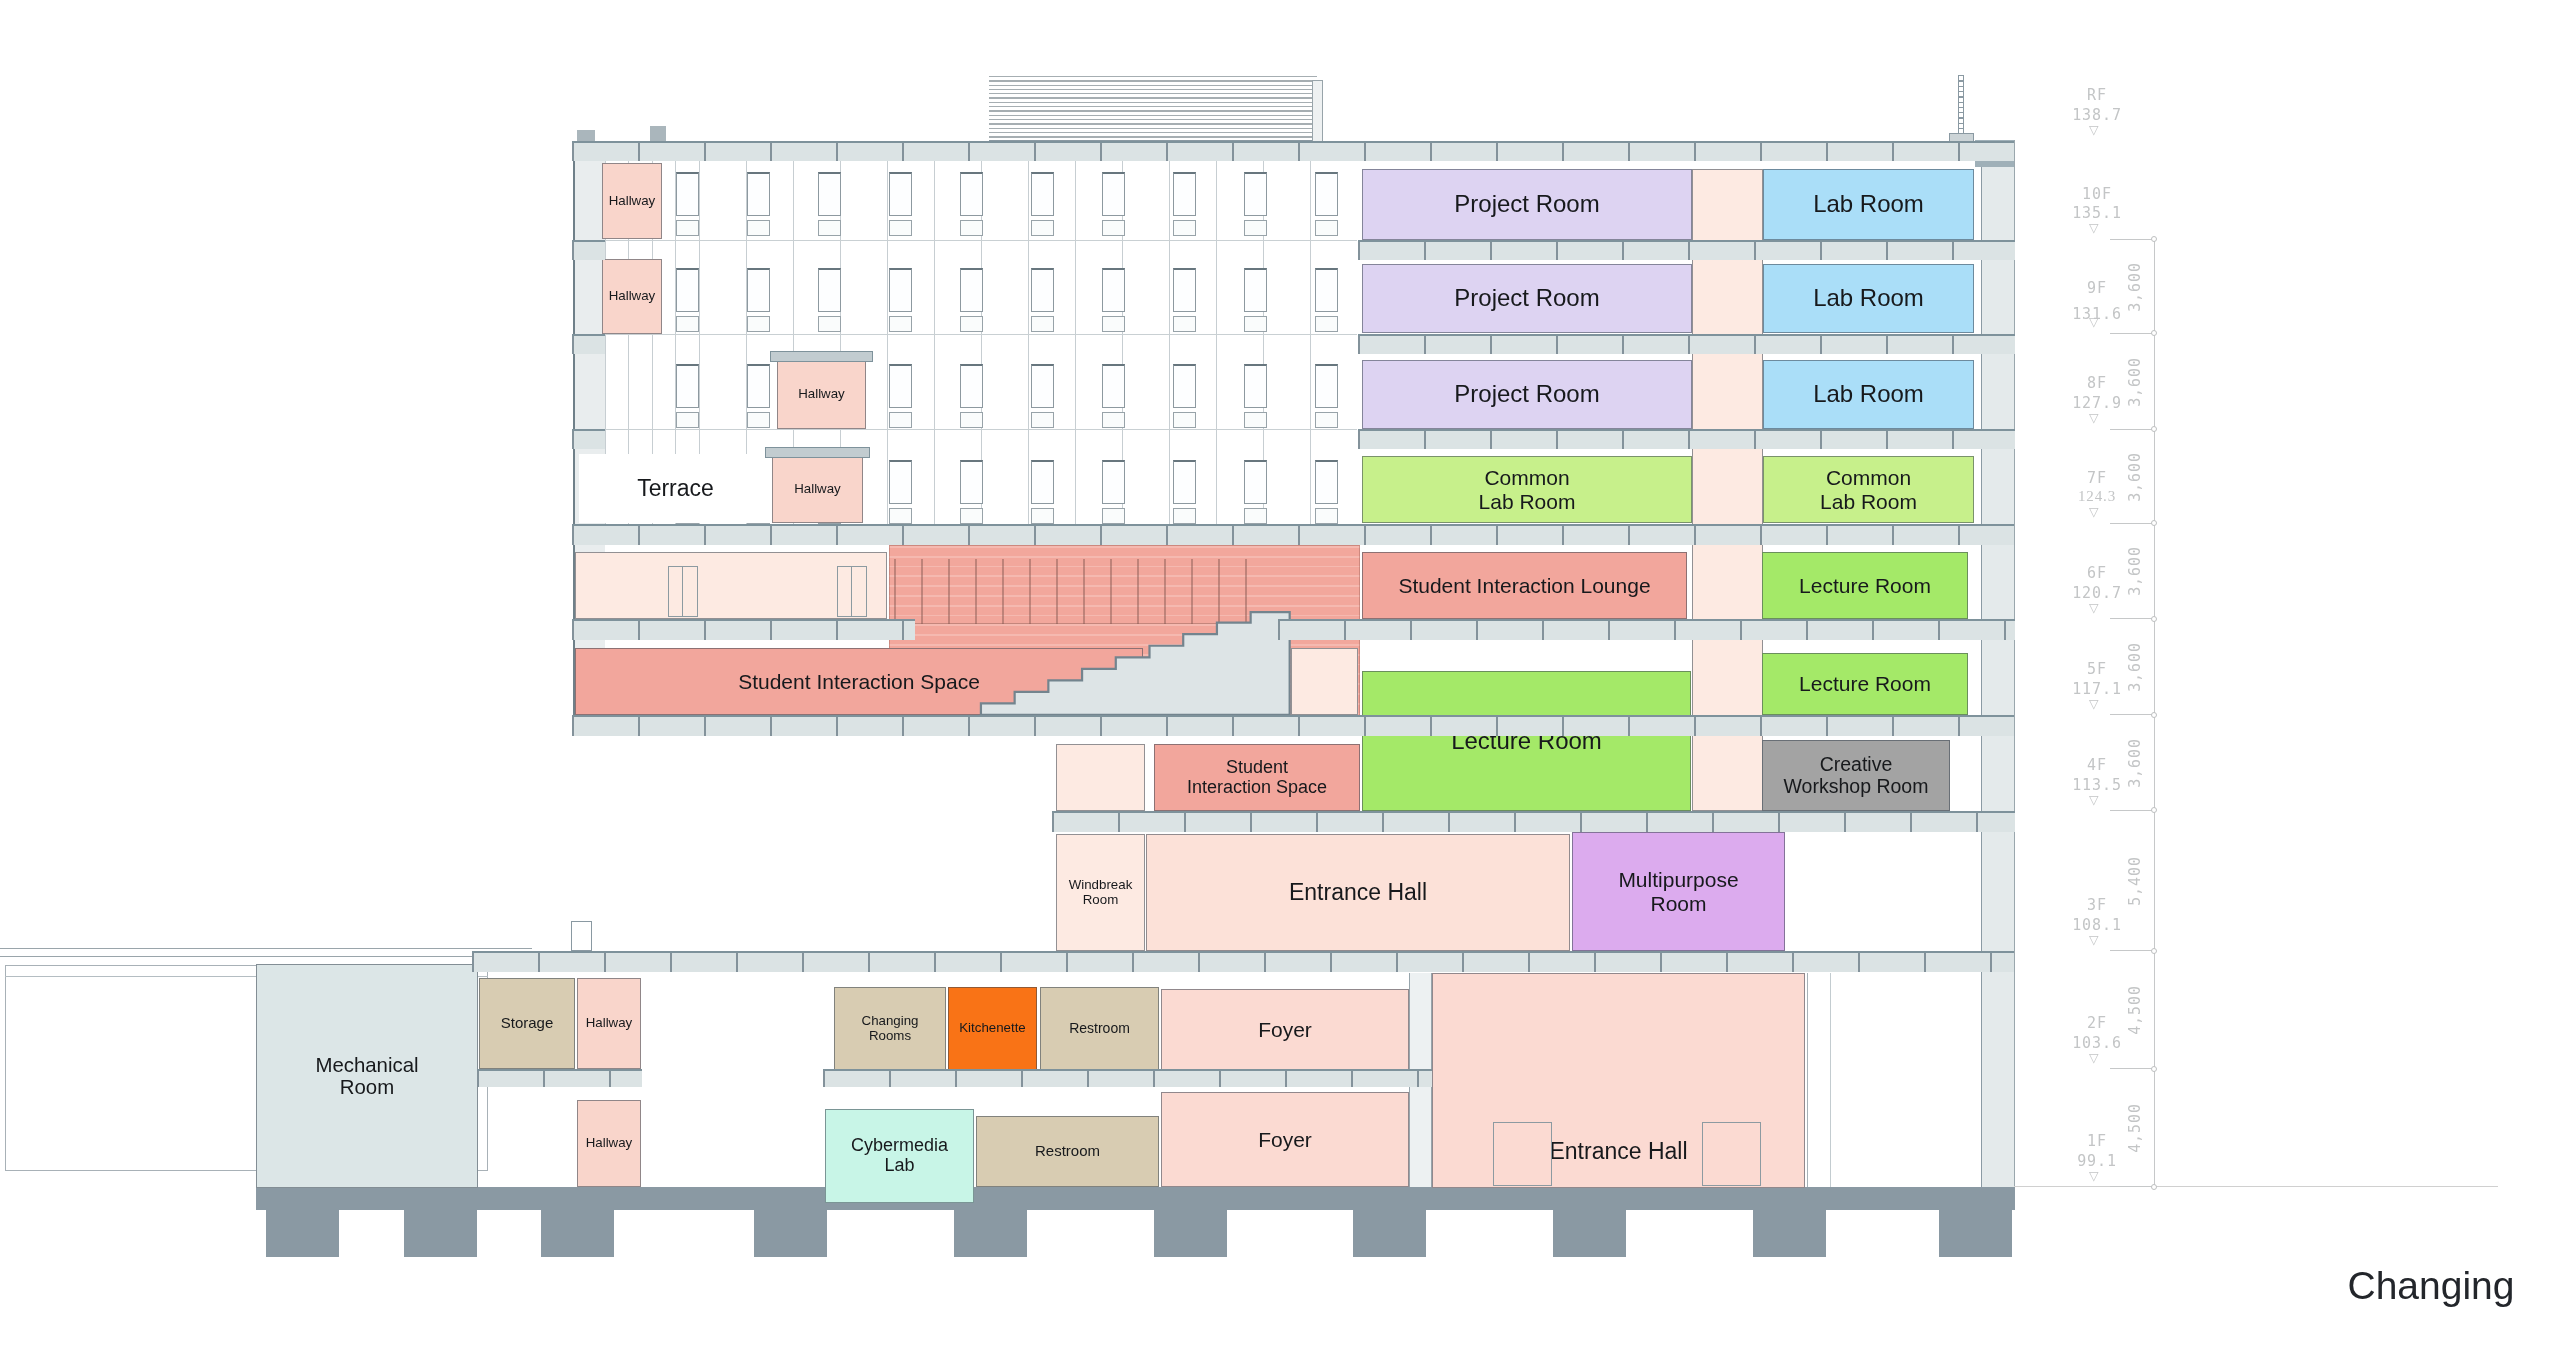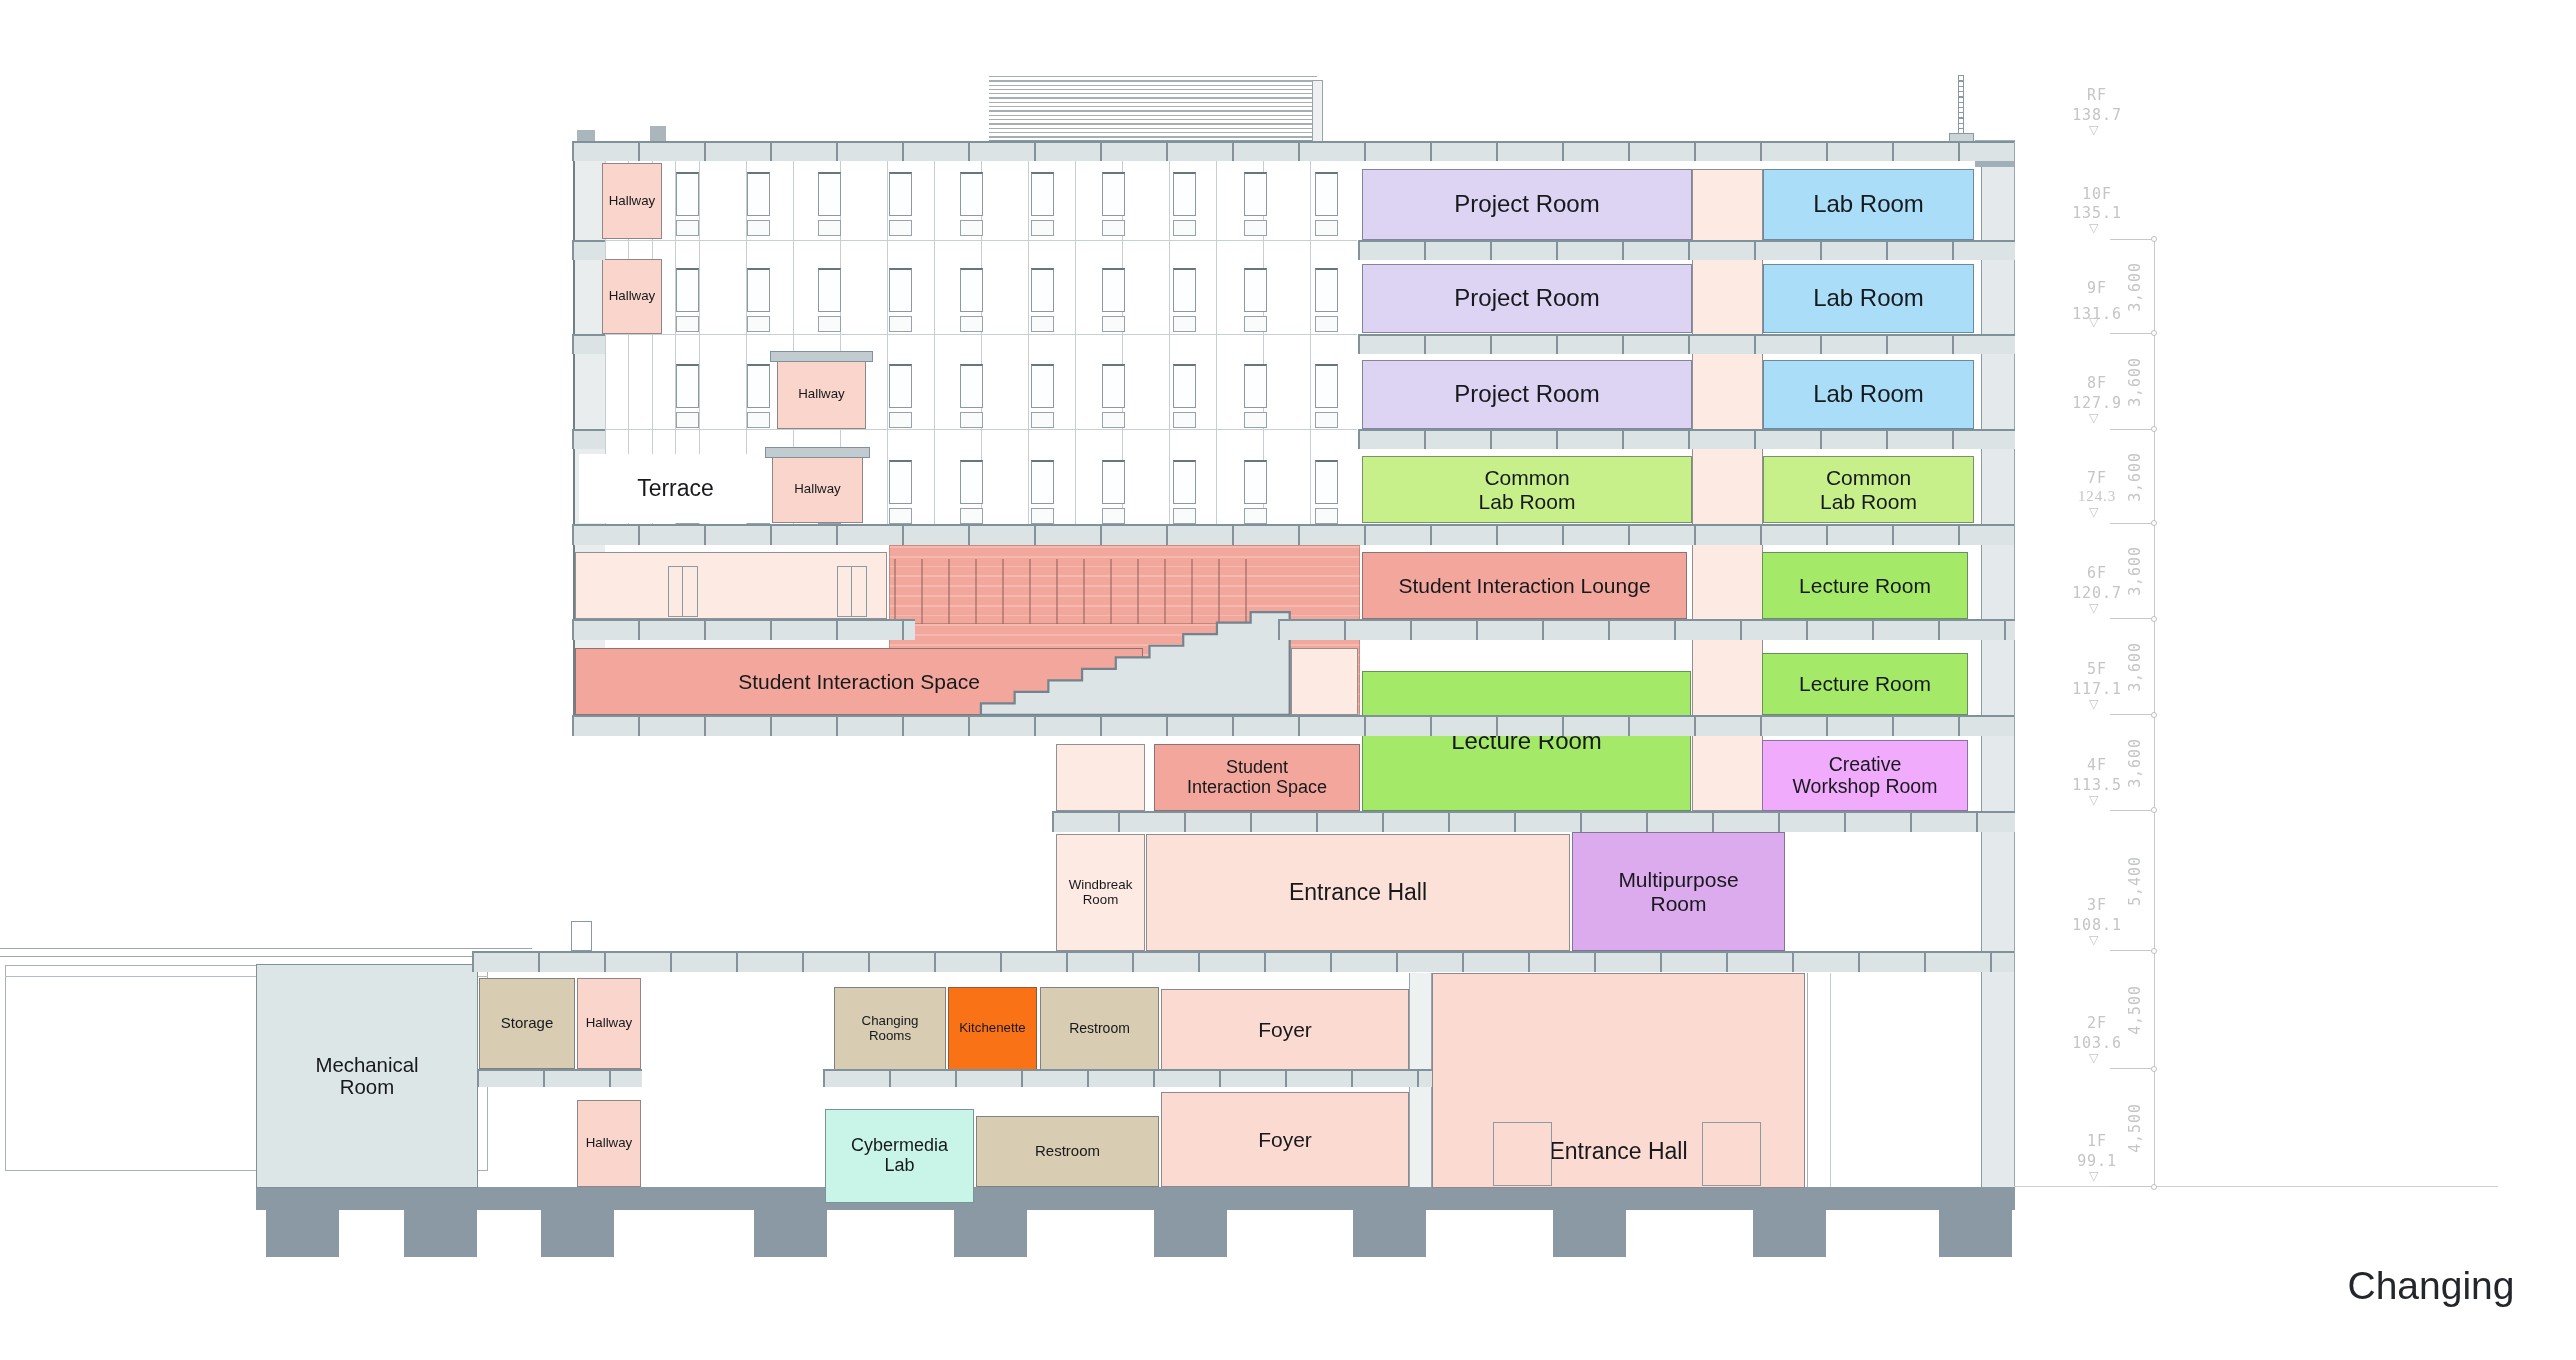--- a/index.html
+++ b/index.html
@@ -114,21 +114,21 @@
     <div class="room" style="left: 575px; top: 552px; width: 312px; height: 67px; font-size: 13.3px; background: rgb(253, 234, 226);"><span></span></div>
     <div class="room" style="left: 1362px; top: 552px; width: 325px; height: 67px; font-size: 21px; background: rgb(242, 166, 156);"><span>Student Interaction Lounge</span></div>
     <div class="room" style="left: 1762px; top: 552px; width: 206px; height: 67px; font-size: 21px; background: rgb(164, 233, 104);"><span>Lecture Room</span></div>
     <div class="room" style="left: 575px; top: 648px; width: 568px; height: 67px; font-size: 21px; background: rgb(242, 166, 156);"><span>Student Interaction Space</span></div>
     <div class="room" style="left: 1291px; top: 648px; width: 67px; height: 67px; font-size: 10.6px; background: rgb(253, 234, 226);"><span></span></div>
     <div class="room" style="left: 1362px; top: 671px; width: 329px; height: 140px; font-size: 24px; background: rgb(164, 233, 104);"><span>Lecture Room</span></div>
     <div class="room" style="left: 1762px; top: 653px; width: 206px; height: 62px; font-size: 21px; background: rgb(164, 233, 104);"><span>Lecture Room</span></div>
     <div class="room" style="left: 1056px; top: 744px; width: 89px; height: 67px; font-size: 10.6px; background: rgb(253, 234, 226);"><span></span></div>
     <div class="room" style="left: 1154px; top: 744px; width: 206px; height: 67px; font-size: 18px; background: rgb(242, 166, 156);"><span>Student
 Interaction Space</span></div>
-    <div class="room" style="left: 1762px; top: 740px; width: 206px; height: 71px; font-size: 19.5px; background: #f0abfc;"><span>Creative
+    <div class="room" style="left: 1762px; top: 740px; width: 188px; height: 71px; font-size: 19.5px; background: #a3a3a3;"><span>Creative
 Workshop Room</span></div>
     <div class="room" style="left: 1056px; top: 834px; width: 89px; height: 117px; font-size: 13.3px; background: rgb(253, 234, 226);"><span>Windbreak
 Room</span></div>
     <div class="room" style="left: 1146px; top: 834px; width: 424px; height: 117px; font-size: 23px; background: rgb(252, 225, 216);"><span>Entrance Hall</span></div>
     <div class="room" style="left: 1572px; top: 832px; width: 213px; height: 119px; font-size: 21px; background: rgb(220, 171, 238);"><span>Multipurpose
 Room</span></div>
     <div class="room" style="left: 256px; top: 964px; width: 222px; height: 224px; font-size: 20.4px; background: rgb(220, 230, 231);"><span>Mechanical
 Room</span></div>
     <div class="room" style="left: 479px; top: 978px; width: 96px; height: 91px; font-size: 15px; background: rgb(216, 204, 178);"><span>Storage</span></div>
     <div class="room" style="left: 577px; top: 978px; width: 64px; height: 91px; font-size: 13.3px; background: rgb(249, 213, 203);"><span>Hallway</span></div>

